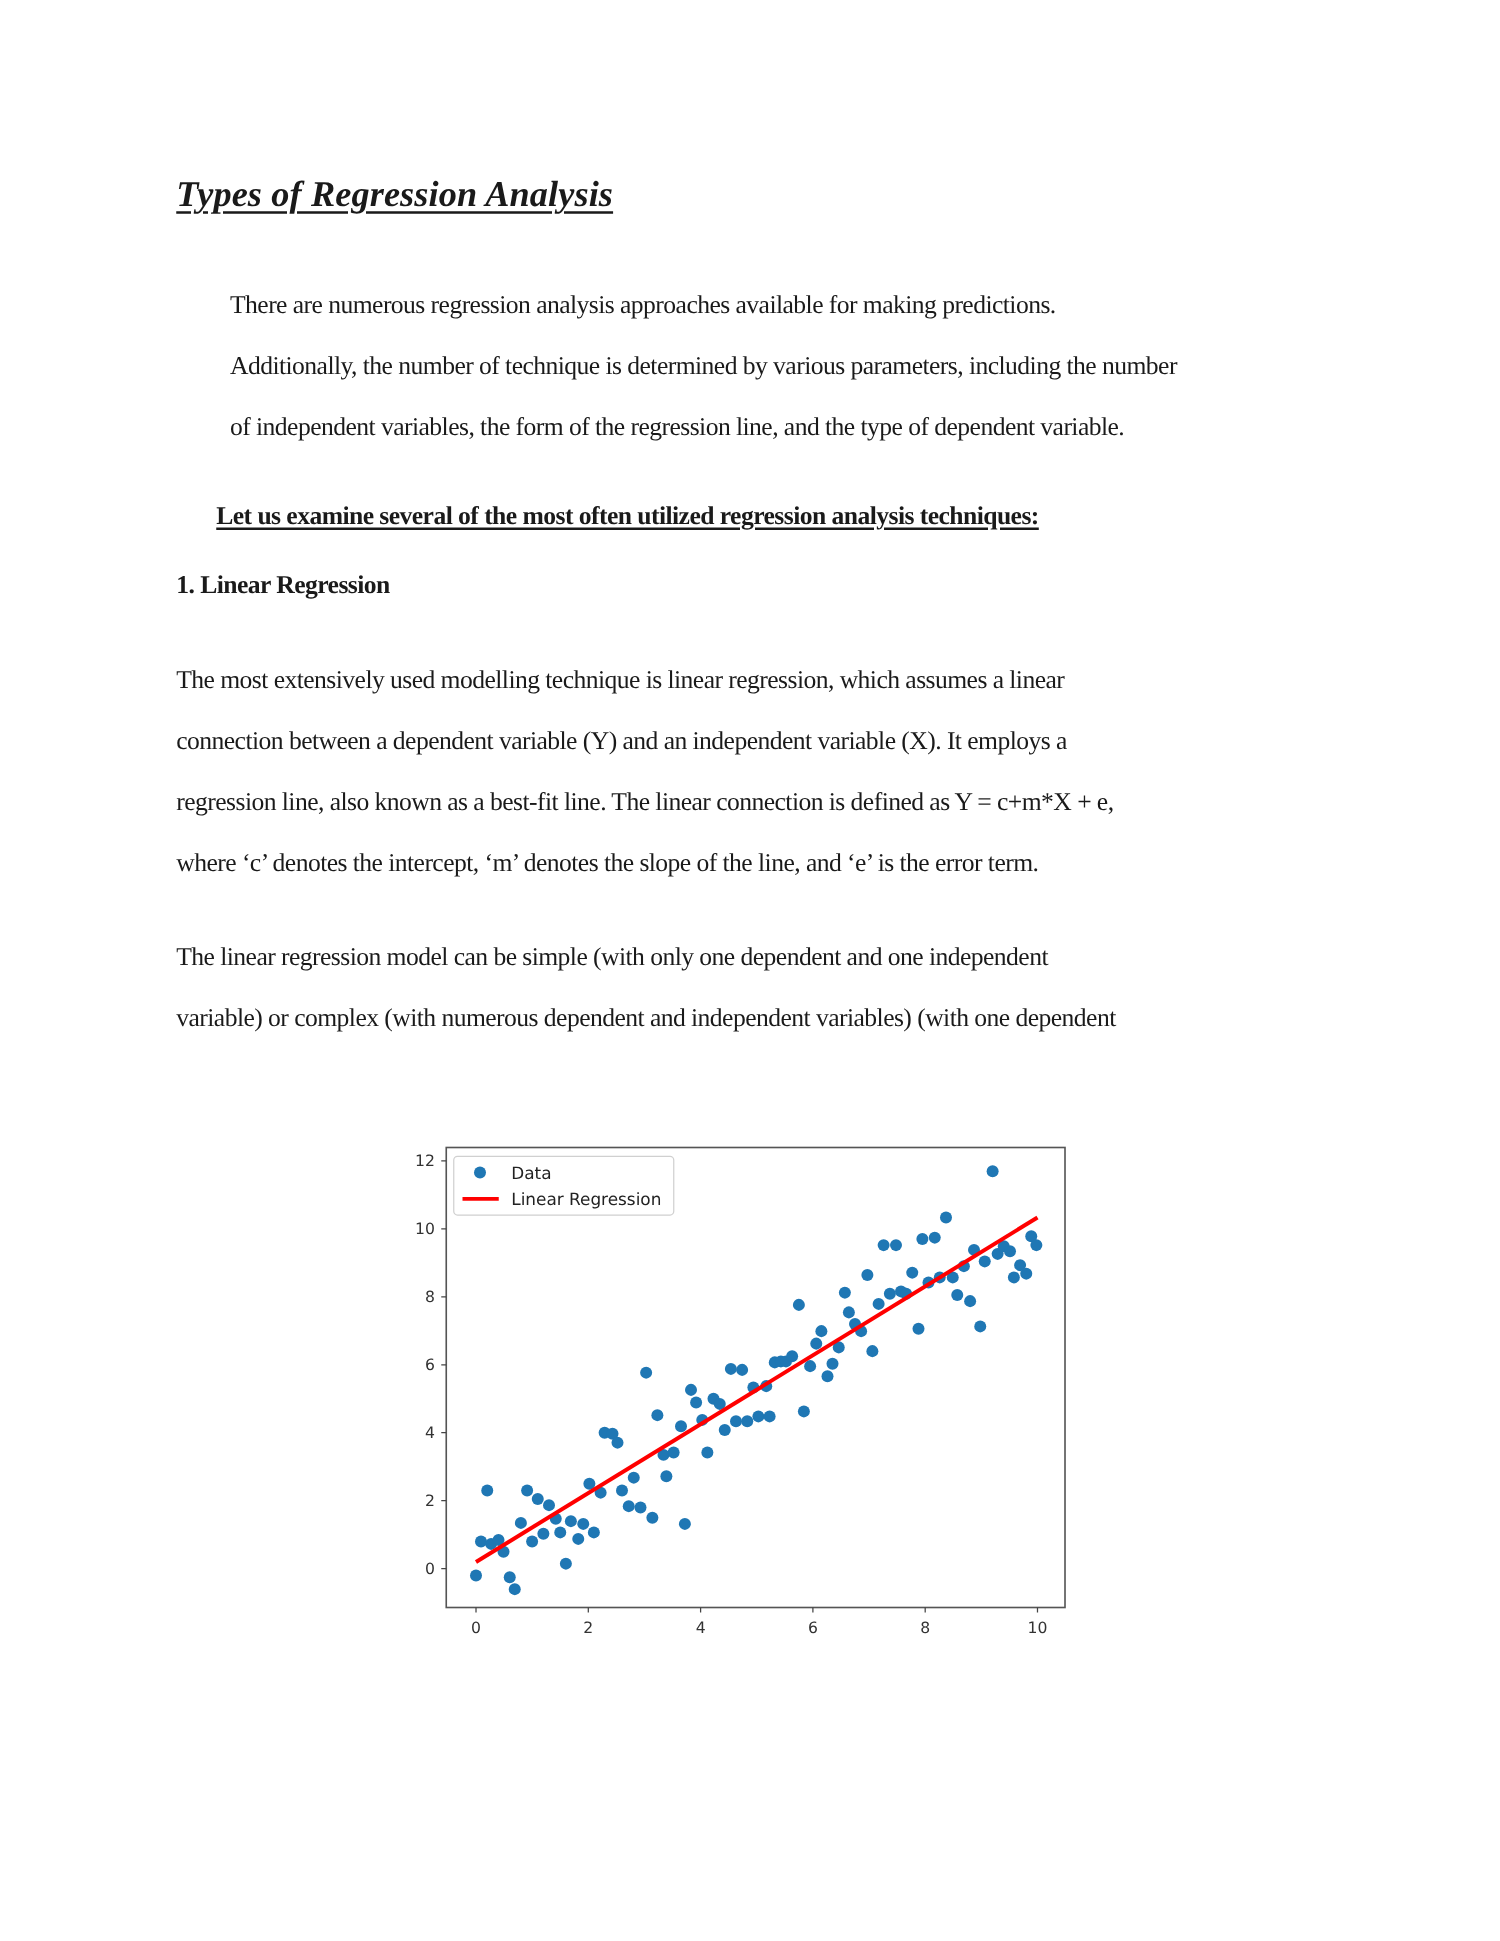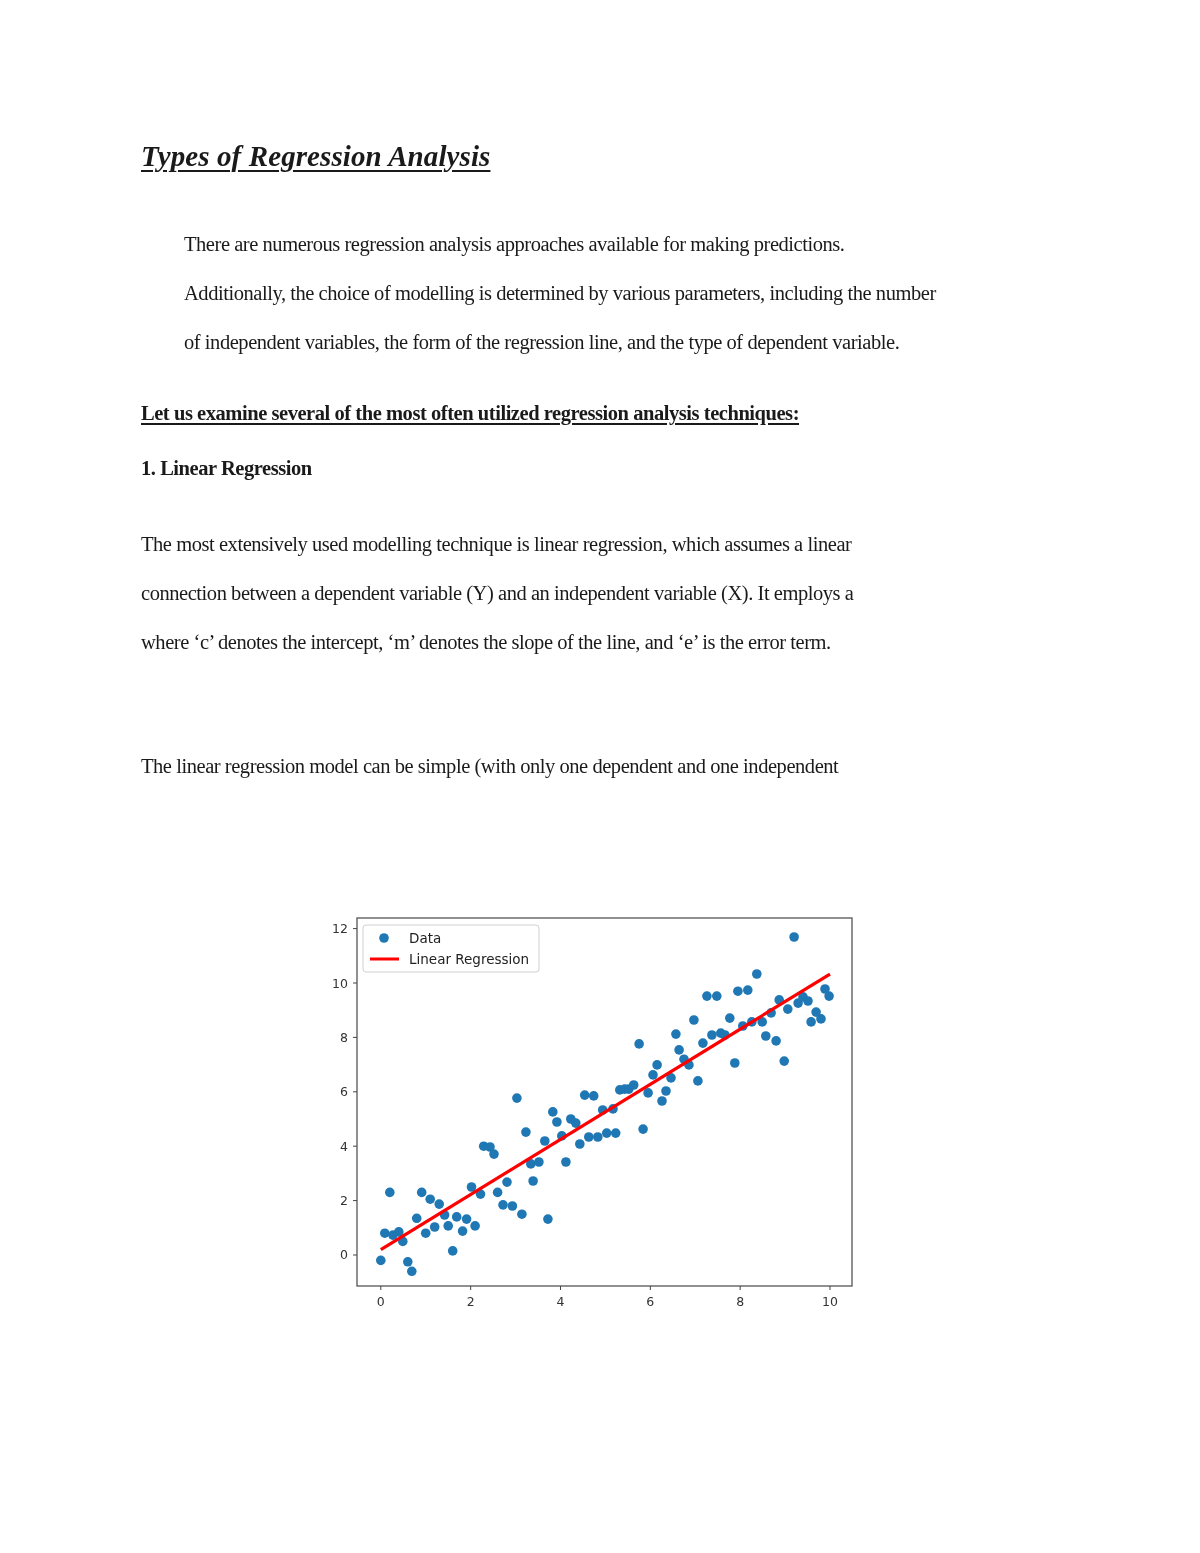--- a/index.html
+++ b/index.html
@@ -17,36 +17,38 @@
 </style>
 </head>
 <body>
 
 <div class="page">
 
   <h1 class="title">Types of Regression Analysis</h1>
 
   <p class="para" style="top:220px;margin-left:43px;">
     <span class="line">There are numerous regression analysis approaches available for making predictions.</span>
-    <span class="line">Additionally, the choice of modelling is determined by various parameters, including the number</span>
+    <span class="line">Additionally, the number of technique is determined by various parameters, including the number</span>
     <span class="line">of independent variables, the form of the regression line, and the type of dependent variable.</span>
   </p>
 
-  <p class="subhead u" style="top:402px;">Let us examine several of the most often utilized regression analysis techniques:</p>
+  <p class="subhead u" style="top:402px;margin-left:32px;">Let us examine several of the most often utilized regression analysis techniques:</p>
 
   <p class="subhead" style="top:457px;">1. Linear Regression</p>
 
   <p class="para" style="top:520px;">
     <span class="line">The most extensively used modelling technique is linear regression, which assumes a linear</span>
     <span class="line">connection between a dependent variable (Y) and an independent variable (X). It employs a</span>
+    <span class="line">regression line, also known as a best-fit line. The linear connection is defined as Y = c+m*X + e,</span>
     <span class="line">where ‘c’ denotes the intercept, ‘m’ denotes the slope of the line, and ‘e’ is the error term.</span>
   </p>
 
   <p class="para" style="top:742px;">
     <span class="line">The linear regression model can be simple (with only one dependent and one independent</span>
+    <span class="line">variable) or complex (with numerous dependent and independent variables) (with one dependent</span>
   </p>
 
   <div class="figure">
     <svg id="chart-svg" width="540" height="410" viewBox="0 0 540 410">
         <circle cx="55.8" cy="348.4" r="4.8" fill="#1f77b4"></circle>
         <circle cx="59.8" cy="321.2" r="4.8" fill="#1f77b4"></circle>
         <circle cx="64.8" cy="280.4" r="4.8" fill="#1f77b4"></circle>
         <circle cx="67.9" cy="323.1" r="4.8" fill="#1f77b4"></circle>
         <circle cx="73.8" cy="319.9" r="4.8" fill="#1f77b4"></circle>
         <circle cx="77.8" cy="329.4" r="4.8" fill="#1f77b4"></circle>

